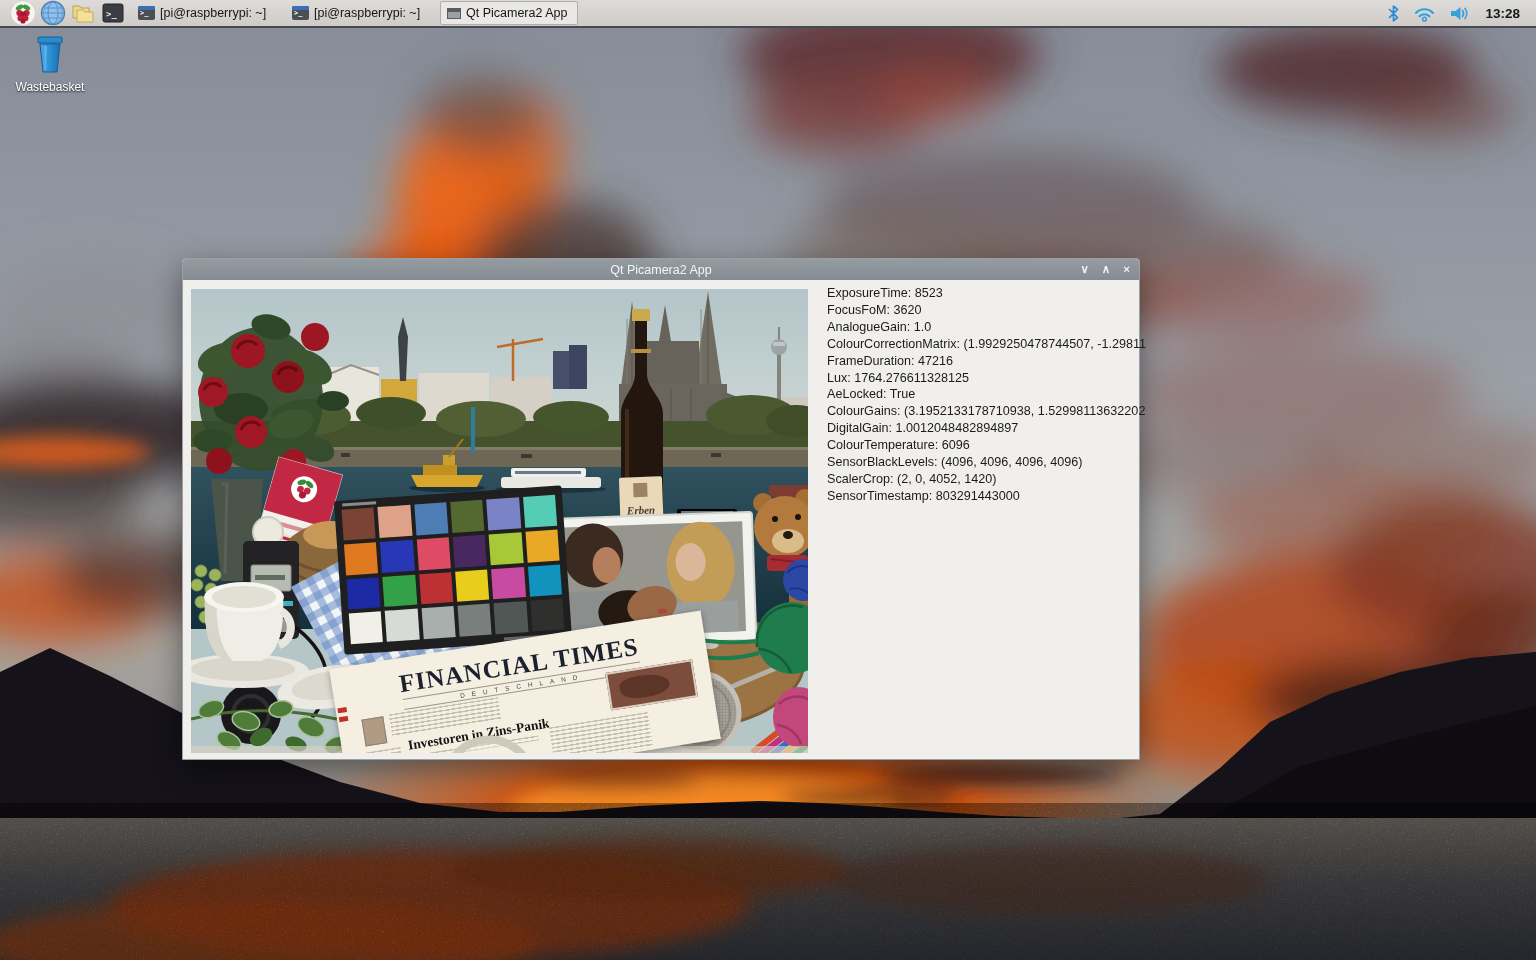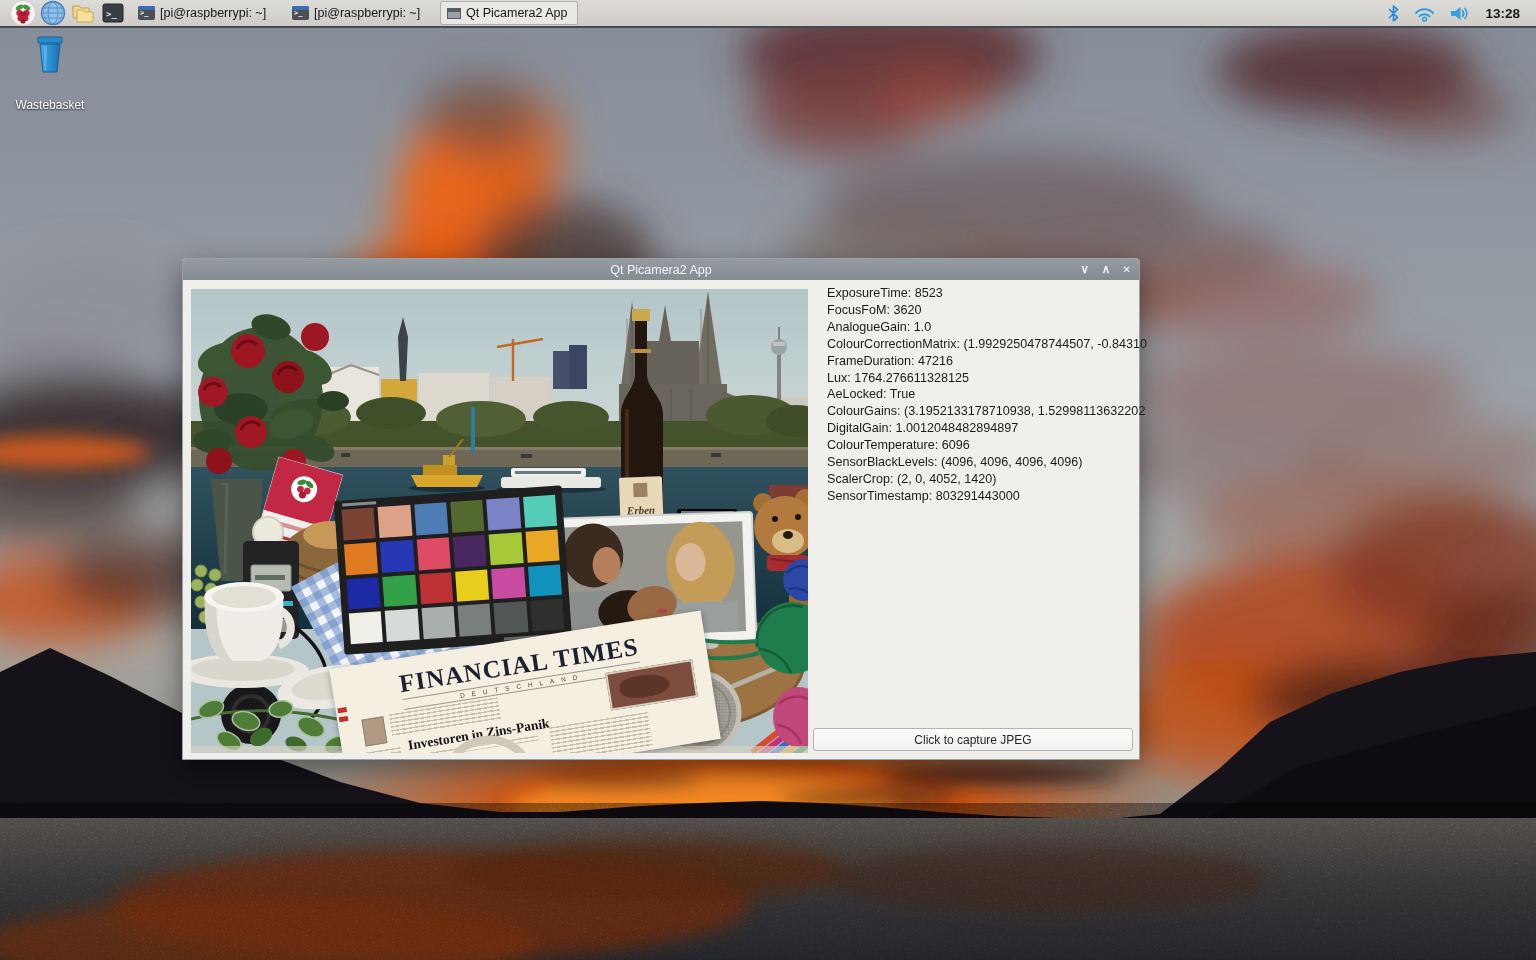--- a/index.html
+++ b/index.html
@@ -18,21 +18,21 @@
   .term-ico { width:17px; height:14px; background:#4a4e55; border-radius:2px; position:relative; flex:0 0 auto; }
   .term-ico::before { content:""; position:absolute; left:0; top:0; width:100%; height:4px; background:#3d6db5; border-radius:2px 2px 0 0; }
   .term-ico::after { content:">_"; position:absolute; left:2px; top:3px; font:bold 7px "DejaVu Sans Mono", monospace; color:#fff; }
   .app-ico { width:14px; height:11px; background:#9aa0a6; border:1px solid #565c62; position:relative; flex:0 0 auto; }
   .app-ico::before { content:""; position:absolute; left:0; top:0; width:100%; height:3px; background:#565c62; }
   .tray { margin-left:auto; display:flex; align-items:center; gap:14px; padding-right:8px;font-weight:bold; }
   .clock { font-size:13.5px; color:#15181c; }
 
   
   .desk-icon { position:absolute; left:12px; top:36px; width:76px; text-align:center; z-index:5; cursor:pointer; }
-  .desk-icon .lbl { margin-top:20px; font-size:12px; color:#fff; text-shadow:0 1px 2px rgba(0,0,0,.85); }
+  .desk-icon .lbl { margin-top:2px; font-size:12px; color:#fff; text-shadow:0 1px 2px rgba(0,0,0,.85); }
 
   
   .appwin { position:absolute; left:182px; top:258px; width:958px; height:502px;
     background:#f0efec; border:1px solid #9aa0a4; border-radius:4px 4px 0 0;
     box-shadow:0 10px 30px rgba(0,0,0,.45); z-index:20; }
   .titlebar { height:21px; background:linear-gradient(#949ca2,#848c92); border-radius:3px 3px 0 0;
     position:relative; display:flex; align-items:center; justify-content:center; }
   .titlebar .title { font-size:12.5px; color:#f3f5f6; }
   .winctl { position:absolute; right:9px; top:0; height:21px; display:flex; align-items:center; gap:13px;
     color:#edf1f3; font-size:11.5px; font-weight:bold; }
@@ -609,28 +609,27 @@
         <div class="col" style="left:208px; top:92px; width:100px; height:36px;"></div>
         <div class="col" style="right:12px; top:52px; width:0px; height:0px;"></div>
         <div class="mag"></div>
       </div>
     </div>
 
     <div class="meta">
       <span>ExposureTime: 8523</span>
       <span>FocusFoM: 3620</span>
       <span>AnalogueGain: 1.0</span>
-      <span>ColourCorrectionMatrix: (1.9929250478744507, -0.84310</span>
+      <span>ColourCorrectionMatrix: (1.9929250478744507, -1.29811</span>
       <span>FrameDuration: 47216</span>
       <span>Lux: 1764.276611328125</span>
       <span>AeLocked: True</span>
       <span>ColourGains: (3.1952133178710938, 1.52998113632202</span>
       <span>DigitalGain: 1.0012048482894897</span>
       <span>ColourTemperature: 6096</span>
       <span>SensorBlackLevels: (4096, 4096, 4096, 4096)</span>
       <span>ScalerCrop: (2, 0, 4052, 1420)</span>
       <span>SensorTimestamp: 803291443000</span>
     </div>
 
-    <button class="capture">Click to capture JPEG</button>
   </div>
 
 </div>
 
 </body></html>

